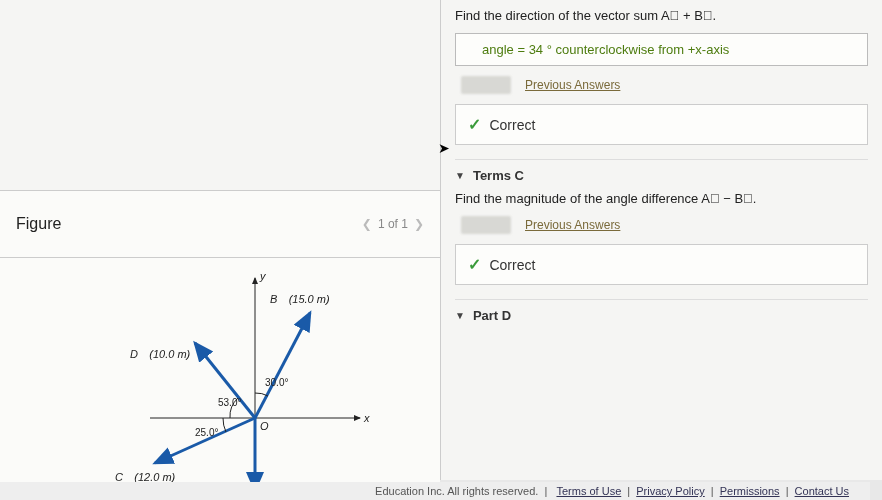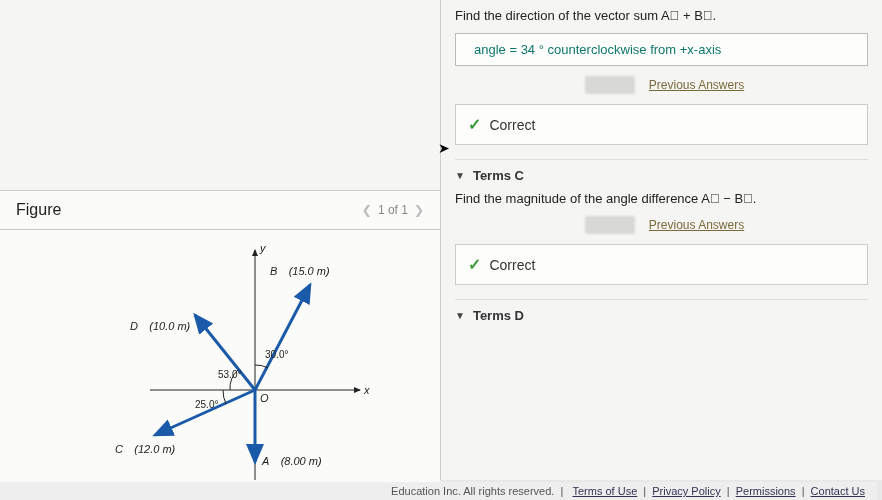--- a/index.html
+++ b/index.html
@@ -24,21 +24,21 @@
   }
   .right-col {
     width: 50%;
     padding: 8px 14px;
     font-size: 13px;
   }
   .figure-header {
     display: flex;
     justify-content: space-between;
     align-items: center;
-    padding: 10px 16px;
+    padding: 24px 16px;
     border-bottom: 1px solid #ccc;
     border-top: 1px solid #ccc;
     margin-top: 190px;
     background: #fbfbf9;
   }
   .figure-title { font-size: 16px; color: #222; }
   .figure-nav {
     font-size: 12px; color: #888;
     display: flex; align-items: center; gap: 6px;
   }
@@ -59,33 +59,32 @@
     fill: #222;
   }
   .axis-label { font-size: 11px; fill: #222; font-style: italic; }
   .ang-label { font-size: 10px; fill: #222; }
 
   .section-block { margin-bottom: 14px; }
   .question-text { font-size: 13px; margin-bottom: 10px; color: #222; }
   .instruction { font-size: 13px; font-weight: bold; margin-bottom: 10px; }
   .answer-box {
     border: 1px solid #bbb;
-    padding: 8px 18px;
+    padding: 8px 26px;
     font-size: 13px;
     background: #fdfdfb;
     margin-bottom: 10px;
-    color: #0f766e;
+    color: #4d7c0f;
   }
   .prev-row {
     display: flex;
     align-items: center;
     gap: 14px;
     margin-bottom: 10px;
     padding-left: 6px;
-    justify-content: center;
   }
   .blur-btn {
     width: 50px; height: 18px;
     background: #d8d8d4;
     border-radius: 2px;
     filter: blur(1px);
   }
   .prev-link {
     color: #7a6a3a;
     text-decoration: underline;
@@ -123,23 +122,23 @@
   }
   .cursor {
     position: absolute;
     left: 438px; top: 140px;
     font-size: 14px;
     color: #000;
     pointer-events: none;
   }
   .footer {
     position: absolute;
-    bottom: 0; left: 0; right: 5px;
+    bottom: 0; left: 0; right: 12px;
     font-size: 11px;
-    padding: 3px 9px;
+    padding: 3px 18px;
     color: #555;
     text-align: right;
     background: #eee;
     white-space: nowrap;
     overflow: hidden;
   }
   .footer a { color: #335; text-decoration: underline; margin: 0 3px; }
 </style>
 </head>
 <body>
@@ -223,21 +222,21 @@
         <span class="prev-link">Previous Answers</span>
       </div>
       <div class="correct-box">
         <span class="check">✓</span>
         <span>Correct</span>
       </div>
     </div>
 
     <div class="part-header">
       <span class="caret-down">▼</span>
-      <span>Terms D</span>
+      <span>Part D</span>
     </div>
 
   </div>
 </div>
 
 <div class="cursor">➤</div>
 
 <div class="footer">
   <span>Education Inc. All rights reserved.</span>
   &nbsp;|&nbsp;

